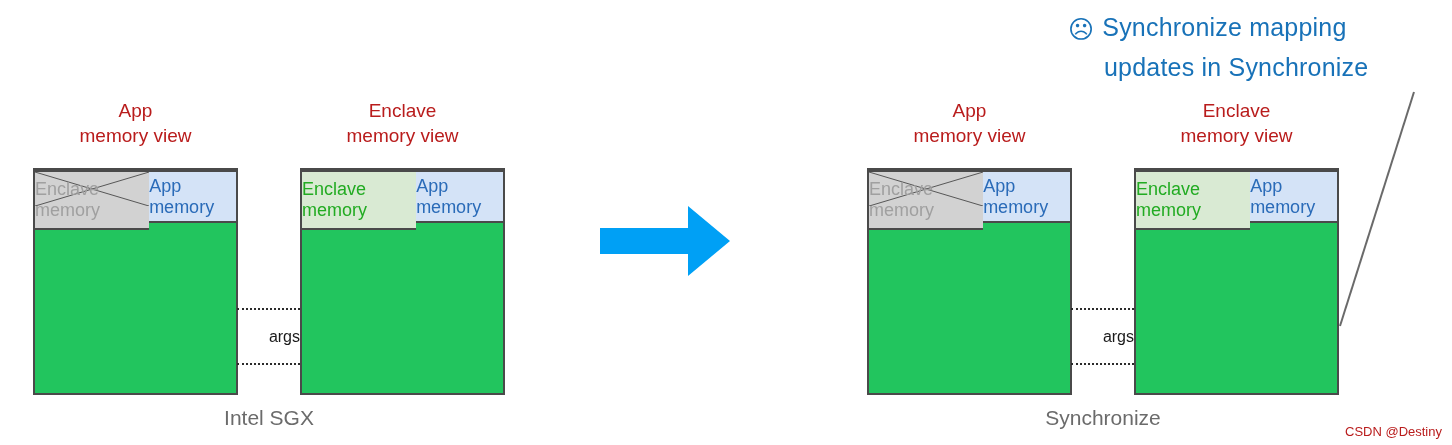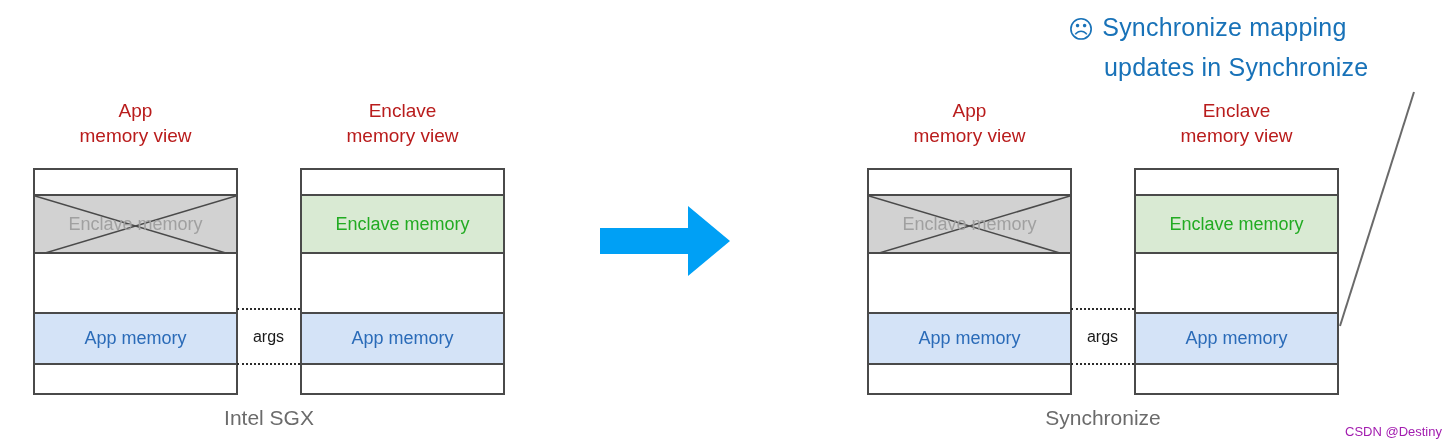--- a/index.html
+++ b/index.html
@@ -35,23 +35,22 @@
   }
 
   
   .memcol {
     position: absolute;
     top: 168px;
     width: 205px;
     height: 227px;
     border: 2px solid #4a4a4a;
     box-sizing: border-box;
-    background: #d946ef;
+    background: #22c55e;
     display: flex;
-    flex-direction: column;
   }
   .seg {
     position: relative;
     box-sizing: border-box;
     display: flex;
     align-items: center;
     justify-content: center;
     font-size: 18px;
   }
   .seg.blank    { background: #ffffff; }
@@ -94,21 +93,21 @@
     height: 0;
     border-top: 2px dotted #2b2b2b;
   }
   .args-line.top { top: 0; }
   .args-line.bot { bottom: 0; }
   .args-text {
     position: absolute;
     left: 0; right: 0;
     top: 50%;
     transform: translateY(-50%);
-    text-align: center;
+    text-align: right;
     font-size: 16px;
     color: #1a1a1a;
   }
 
   
   .caption {
     position: absolute;
     top: 406px;
     text-align: center;
     font-size: 21px;
@@ -151,21 +150,21 @@
     pointer-events: none;
   }
   .leader line { stroke: #6a6a6a; stroke-width: 2; }
 
   
   .watermark {
     position: absolute;
     right: 10px;
     bottom: 6px;
     font-size: 13px;
-    color: #a21caf;
+    color: #b91c1c;
   }
 </style>
 </head>
 <body>
 
 <div id="canvas">
 
   <div class="group left">
 
     <div class="col-head" style="left:33px; width:205px;">App

